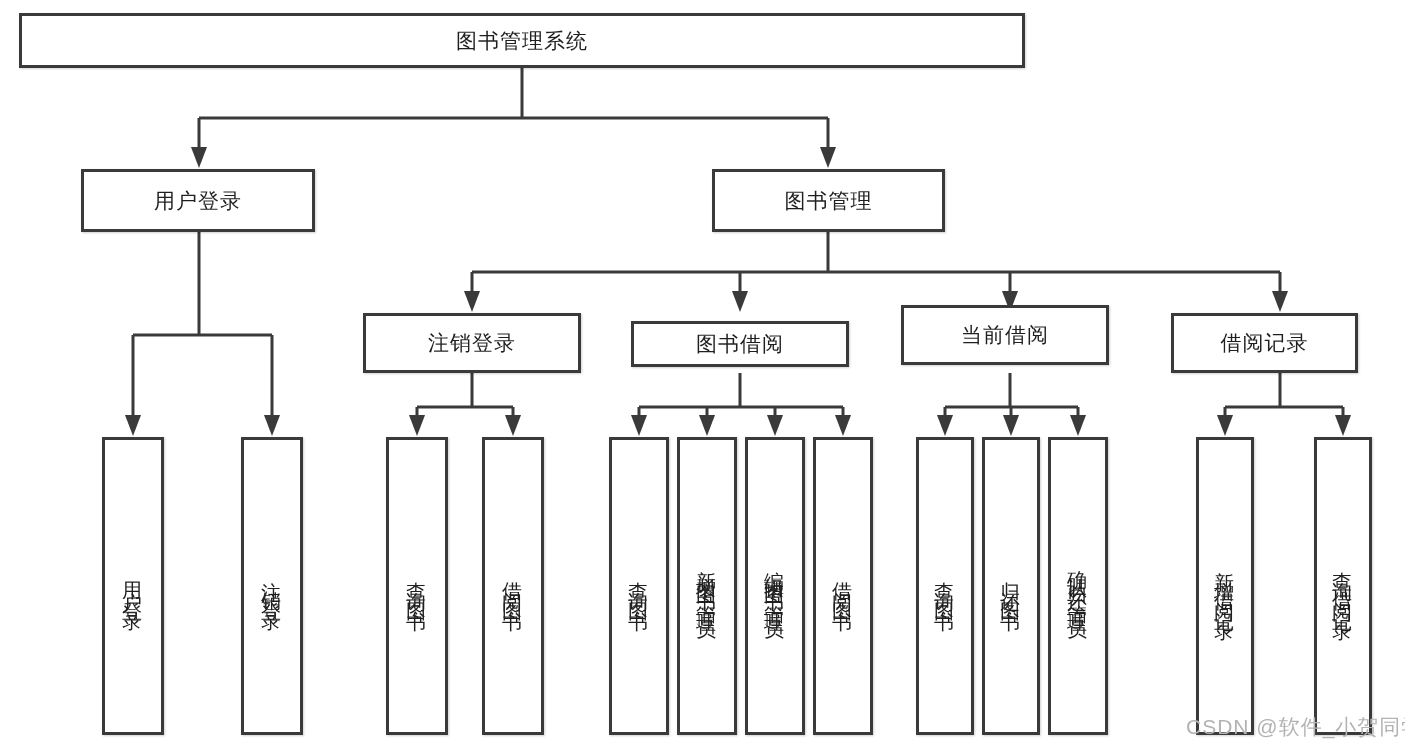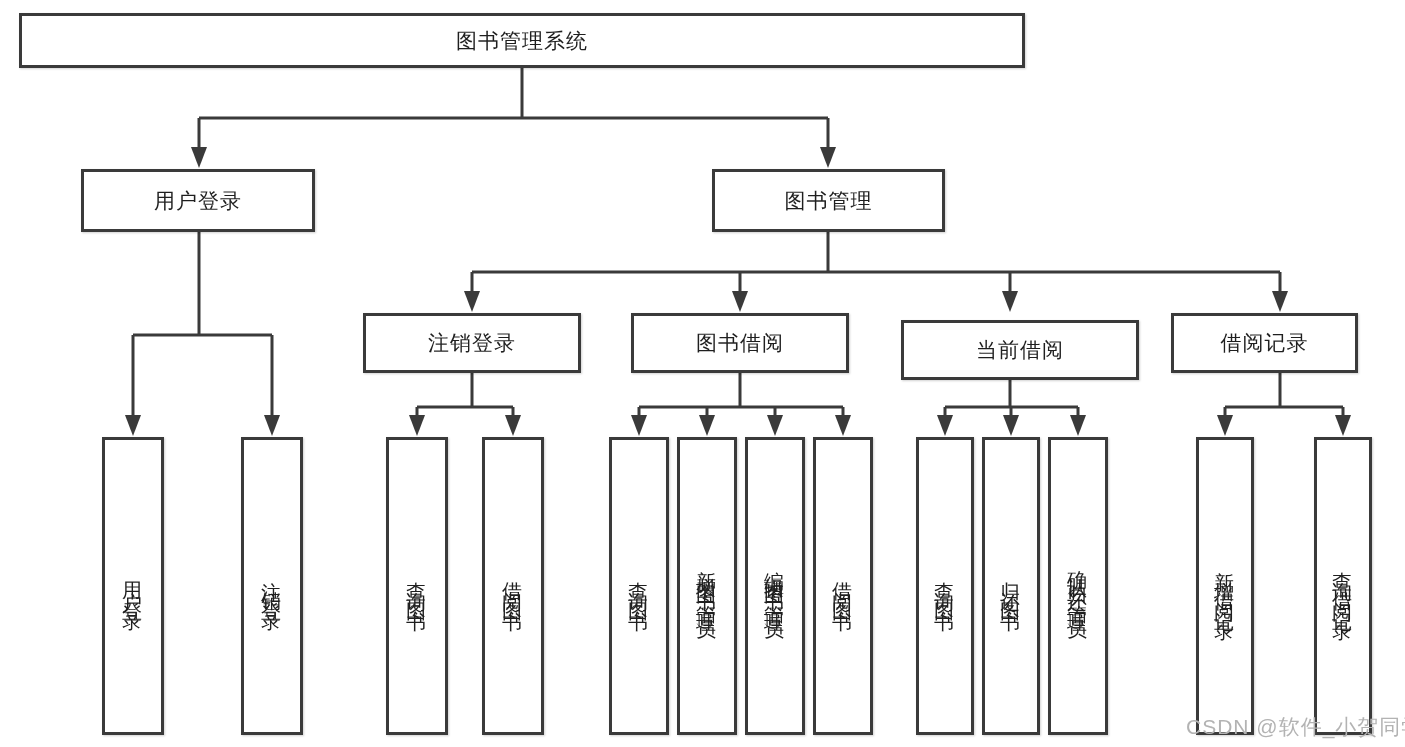--- a/index.html
+++ b/index.html
@@ -95,24 +95,24 @@
   <div class="box hbox" style="left:81px; top:169px; width:234px; height:63px;">
     <span>用户登录</span>
   </div>
   <div class="box hbox" style="left:712px; top:169px; width:233px; height:63px;text-align:center;">
     <span>图书管理</span>
   </div>
 
   <div class="box hbox" style="left:363px; top:313px; width:218px; height:60px;">
     <span>注销登录</span>
   </div>
-  <div class="box hbox" style="left:631px; top:313px; width:218px; height:60px;">
+  <div class="box hbox" style="left:631px; top:321px; width:218px; height:46px;">
     <span>图书借阅</span>
   </div>
-  <div class="box hbox" style="left:901px; top:320px; width:238px; height:60px;">
+  <div class="box hbox" style="left:901px; top:305px; width:208px; height:60px;">
     <span>当前借阅</span>
   </div>
   <div class="box hbox" style="left:1171px; top:313px; width:187px; height:60px;">
     <span>借阅记录</span>
   </div>
 
   <div class="box vbox" style="left:102px; top:437px; width:62px; height:298px;">
     <span>用户登录</span>
   </div>
   <div class="box vbox" style="left:241px; top:437px; width:62px; height:298px;">

